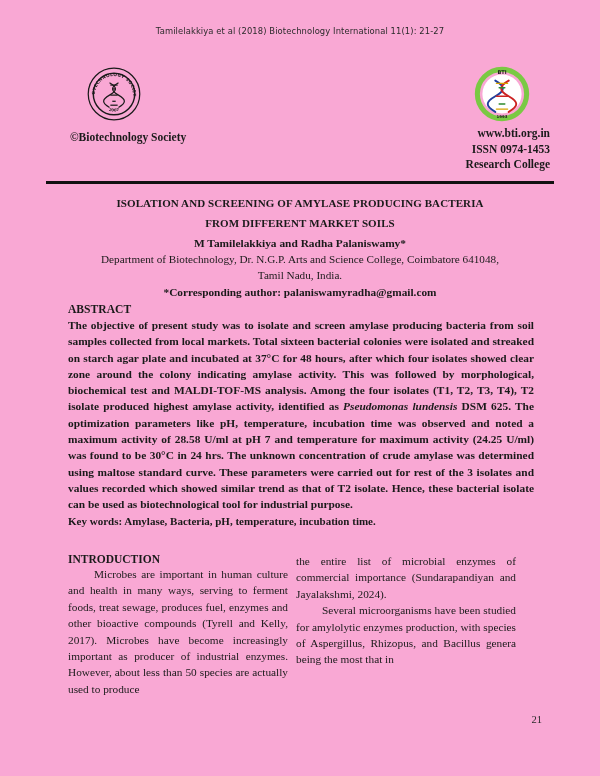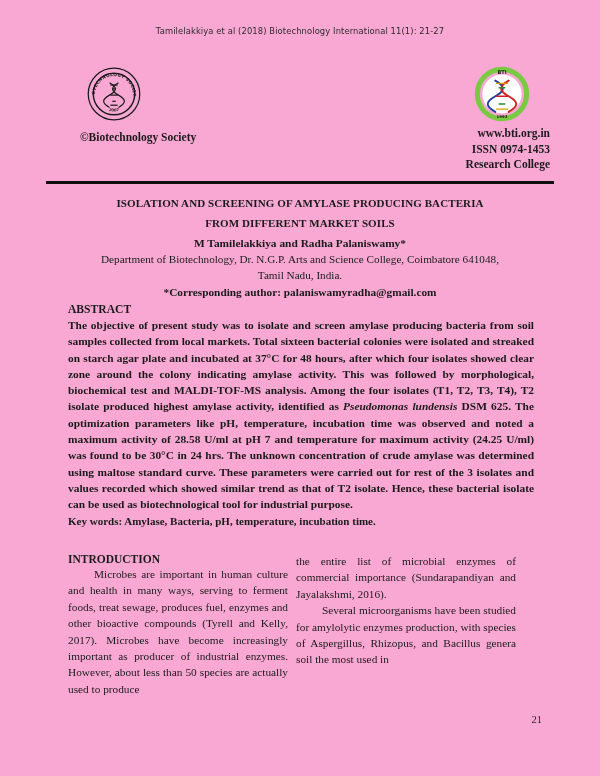--- a/index.html
+++ b/index.html
@@ -72,21 +72,21 @@
     height: 56px;
     display: inline-block;
     margin-right: 22px;
   }
 
   .society-label {
     font-family: "Liberation Serif", serif;
     font-weight: bold;
     font-size: 11.5px;
     margin-top: 9px;
-    margin-left: 14px;
+    margin-left: 4px;
     white-space: nowrap;
   }
 
   .mast-right .line {
     font-family: "Liberation Serif", serif;
     font-weight: bold;
     font-size: 11.5px;
     line-height: 15.5px;
     padding-right: 2px;
   }
@@ -282,20 +282,20 @@
     </div>
     <div class="keywords">Key words: Amylase, Bacteria, pH, temperature, incubation time.</div>
   </div>
 
   <div class="columns">
     <div class="col">
       <div class="intro-head">INTRODUCTION</div>
       <p class="indent">Microbes are important in human culture and health in many ways, serving to ferment foods, treat sewage, produces fuel, enzymes and other bioactive compounds (Tyrell and Kelly, 2017). Microbes have become increasingly important as producer of industrial enzymes. However, about less than 50 species are actually used to produce</p>
     </div>
     <div class="col">
-      <p>the entire list of microbial enzymes of commercial importance (Sundarapandiyan and Jayalakshmi, 2016).</p>
-      <p class="indent">Several microorganisms have been studied for amylolytic enzymes production, with species of Aspergillus, Rhizopus, and Bacillus genera soil the most used in</p>
+      <p>the entire list of microbial enzymes of commercial importance (Sundarapandiyan and Jayalakshmi, 2024).</p>
+      <p class="indent">Several microorganisms have been studied for amylolytic enzymes production, with species of Aspergillus, Rhizopus, and Bacillus genera being the most that in</p>
     </div>
   </div>
 
   <div class="folio">21</div>
 
 </div>
 
 </body></html>

